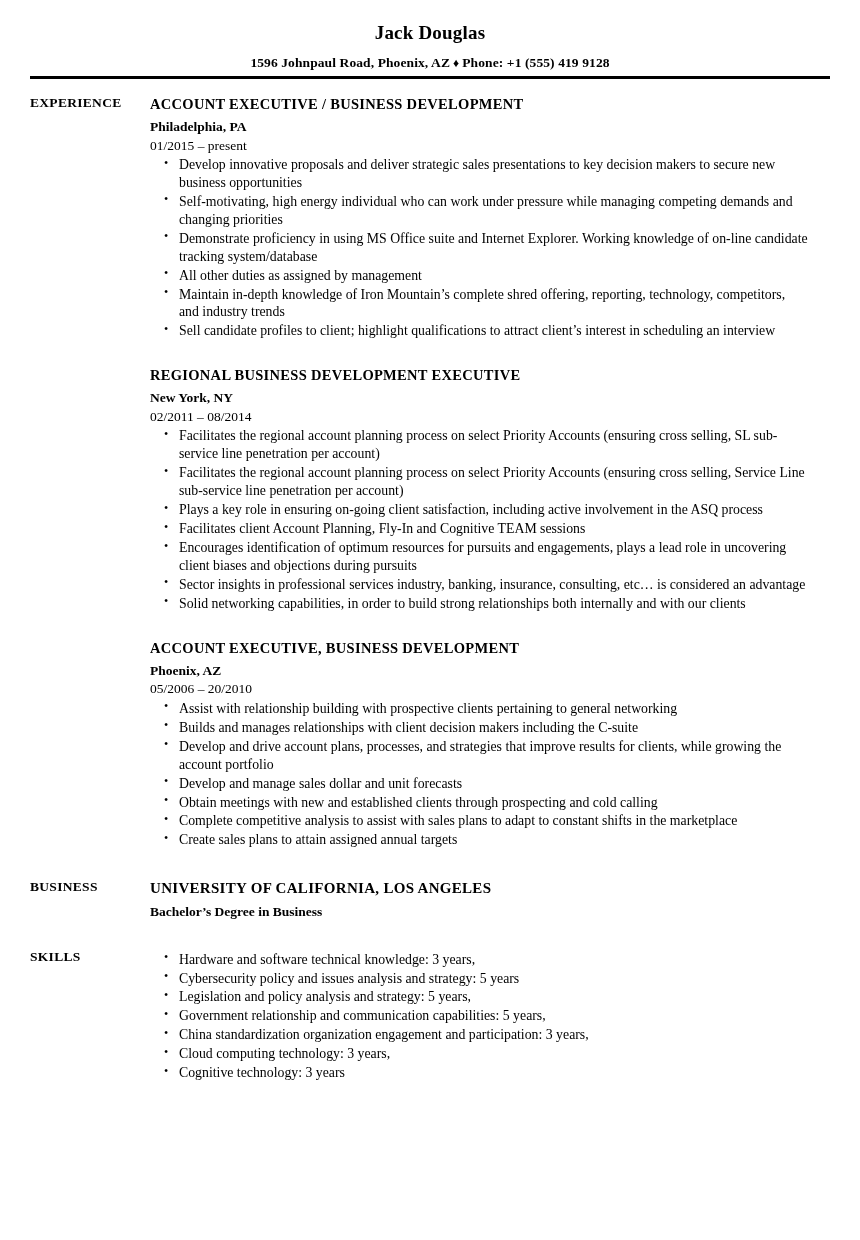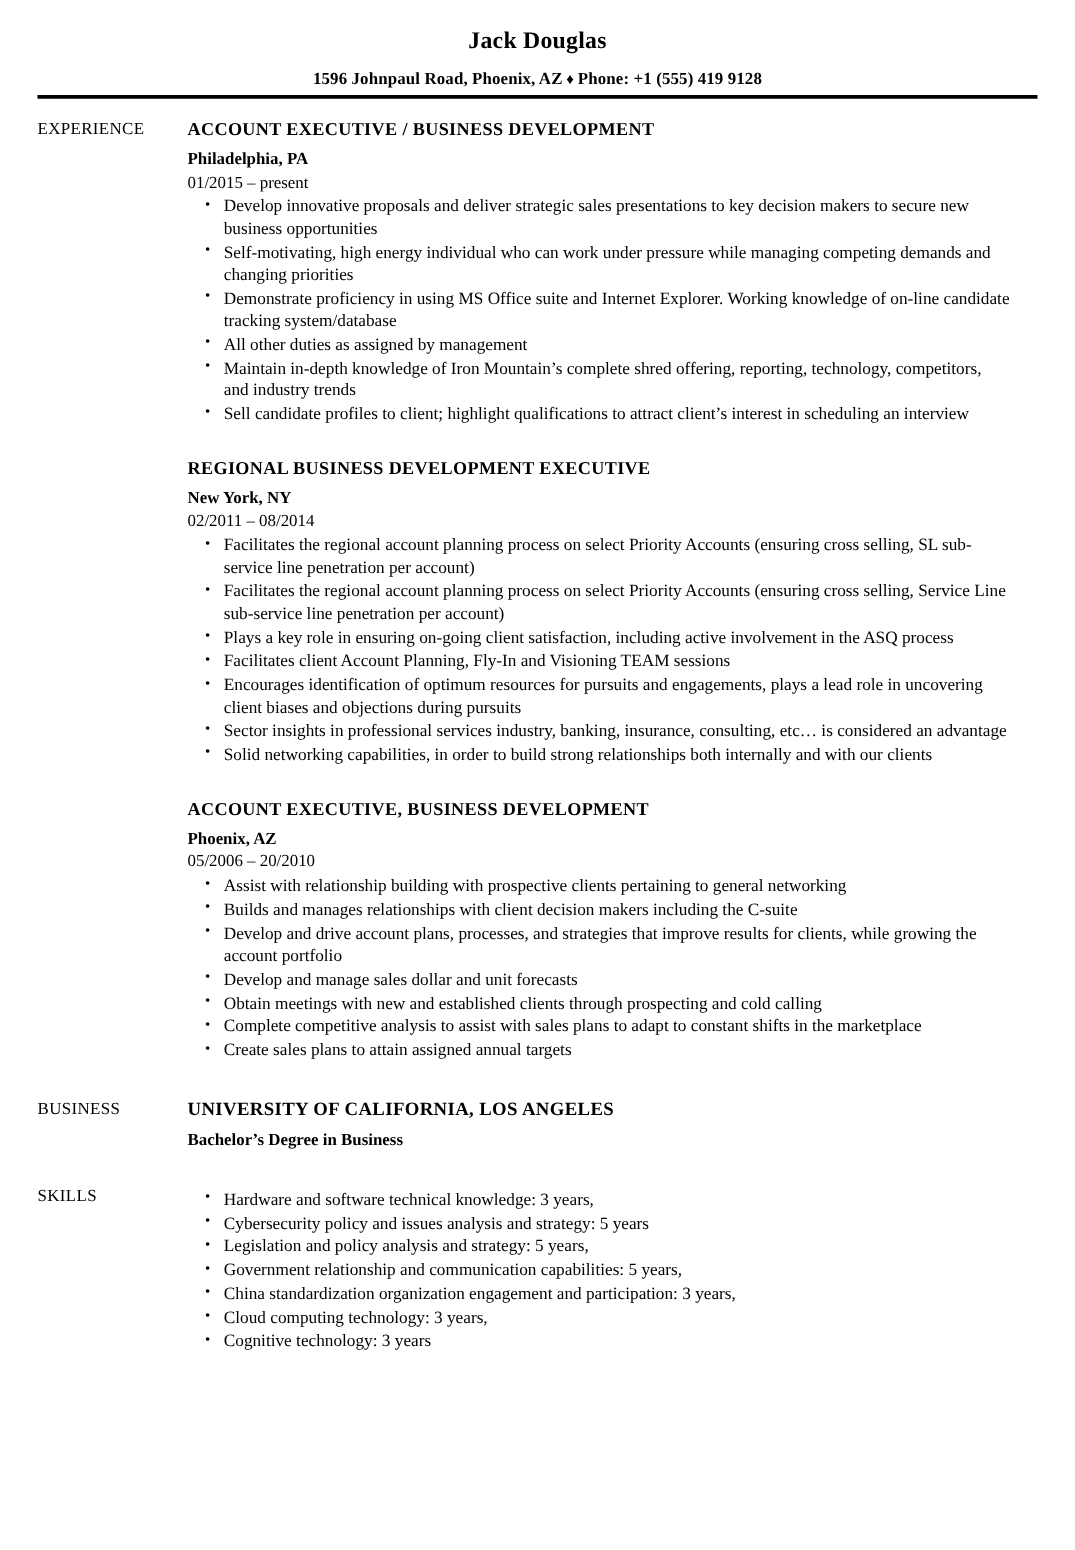--- a/index.html
+++ b/index.html
@@ -57,21 +57,21 @@
     padding: 16px 52px 0 30px;
   }
   .section {
     display: flex;
     align-items: flex-start;
   }
   .section-label {
     width: 120px;
     flex: 0 0 120px;
     font-size: 13.5px;
-    font-weight: normal;
+    font-weight: bold;
     letter-spacing: 0.3px;
     line-height: 1.25;
     padding-top: 0px;
   }
   .section-body {
     flex: 1 1 auto;
     min-width: 0;
   }
 
   .job + .job { margin-top: 26px; }
@@ -168,21 +168,21 @@
         </div>
 
         <div class="job">
           <div class="job-title">REGIONAL BUSINESS DEVELOPMENT EXECUTIVE</div>
           <div class="job-location">New York, NY</div>
           <div class="job-dates">02/2011 – 08/2014</div>
           <ul class="bullets">
             <li>Facilitates the regional account planning process on select Priority Accounts (ensuring cross selling, SL sub-service line penetration per account)</li>
             <li>Facilitates the regional account planning process on select Priority Accounts (ensuring cross selling, Service Line sub-service line penetration per account)</li>
             <li>Plays a key role in ensuring on-going client satisfaction, including active involvement in the ASQ process</li>
-            <li>Facilitates client Account Planning, Fly-In and Visioning TEAM sessions</li>
+            <li>Facilitates client Account Planning, Fly-In and Cognitive TEAM sessions</li>
             <li>Encourages identification of optimum resources for pursuits and engagements, plays a lead role in uncovering client biases and objections during pursuits</li>
             <li>Sector insights in professional services industry, banking, insurance, consulting, etc… is considered an advantage</li>
             <li>Solid networking capabilities, in order to build strong relationships both internally and with our clients</li>
           </ul>
         </div>
 
         <div class="job">
           <div class="job-title">ACCOUNT EXECUTIVE, BUSINESS DEVELOPMENT</div>
           <div class="job-location">Phoenix, AZ</div>
           <div class="job-dates">05/2006 – 20/2010</div>

